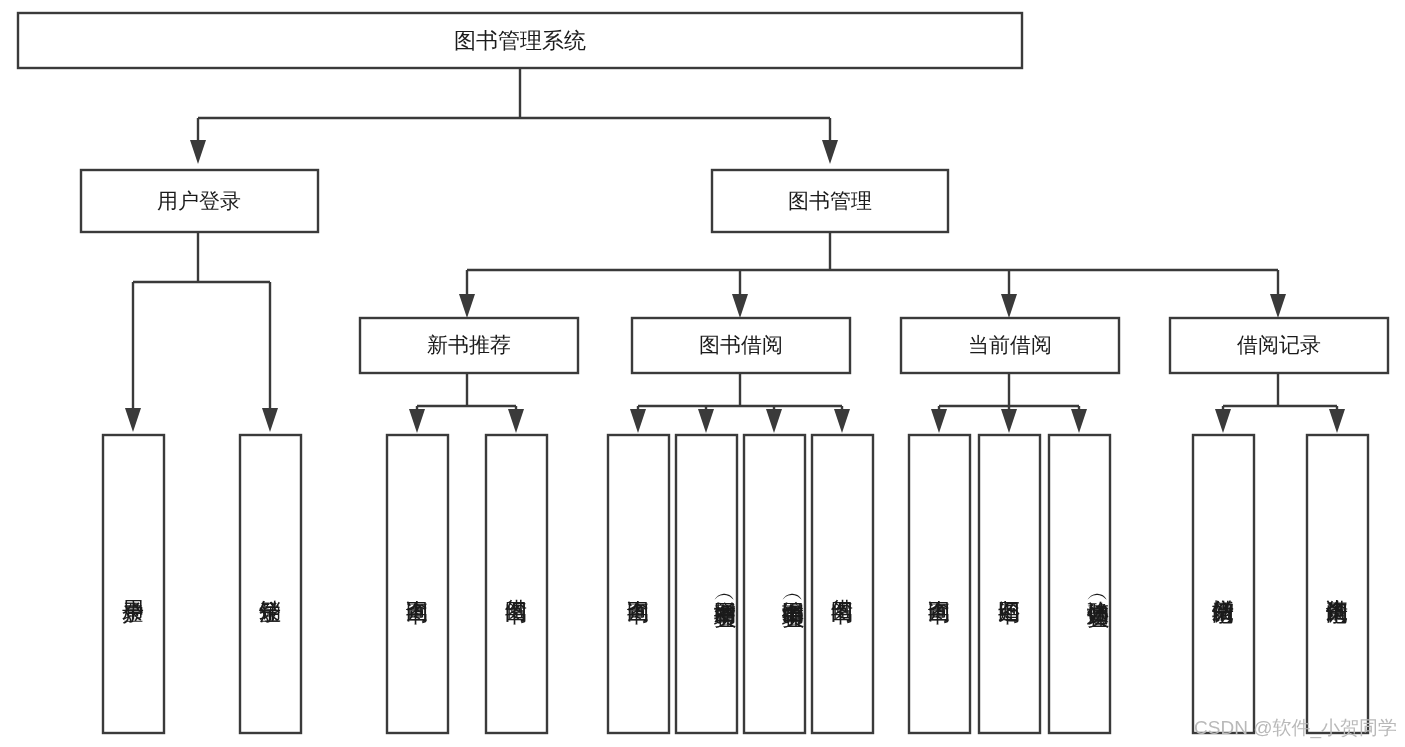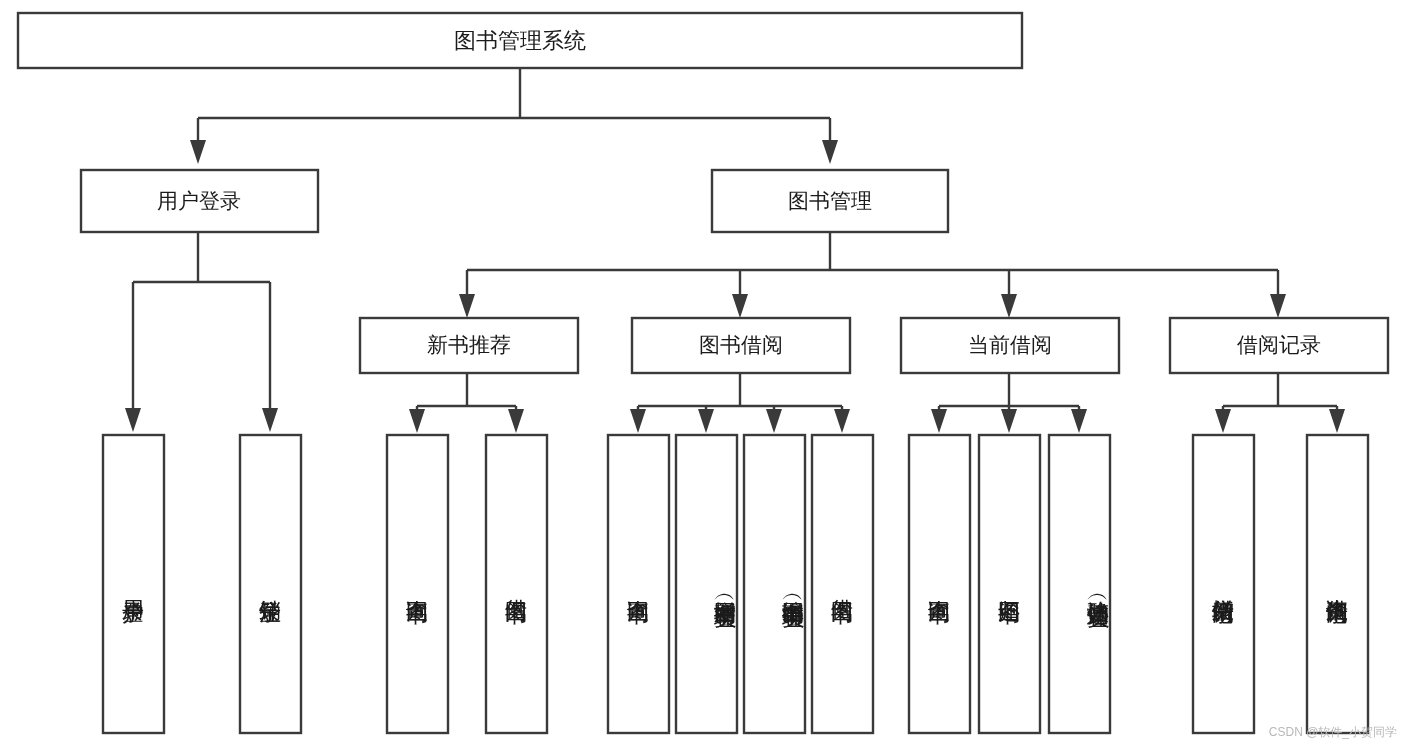--- a/index.html
+++ b/index.html
@@ -68,21 +68,21 @@
     letter-spacing: 1px;
     white-space: nowrap;
     text-align: center;
     pointer-events: none;
   }
   .watermark {
     position: absolute;
     right: 8px;
     bottom: 6px;
     font-family: "Liberation Sans", "DejaVu Sans", sans-serif;
-    font-size: 12px;
+    font-size: 19px;
     color: #b9b9b9;
     white-space: nowrap;
     user-select: none;
   }
 </style>
 </head>
 <body>
 
 <div id="diagram-root">
 

